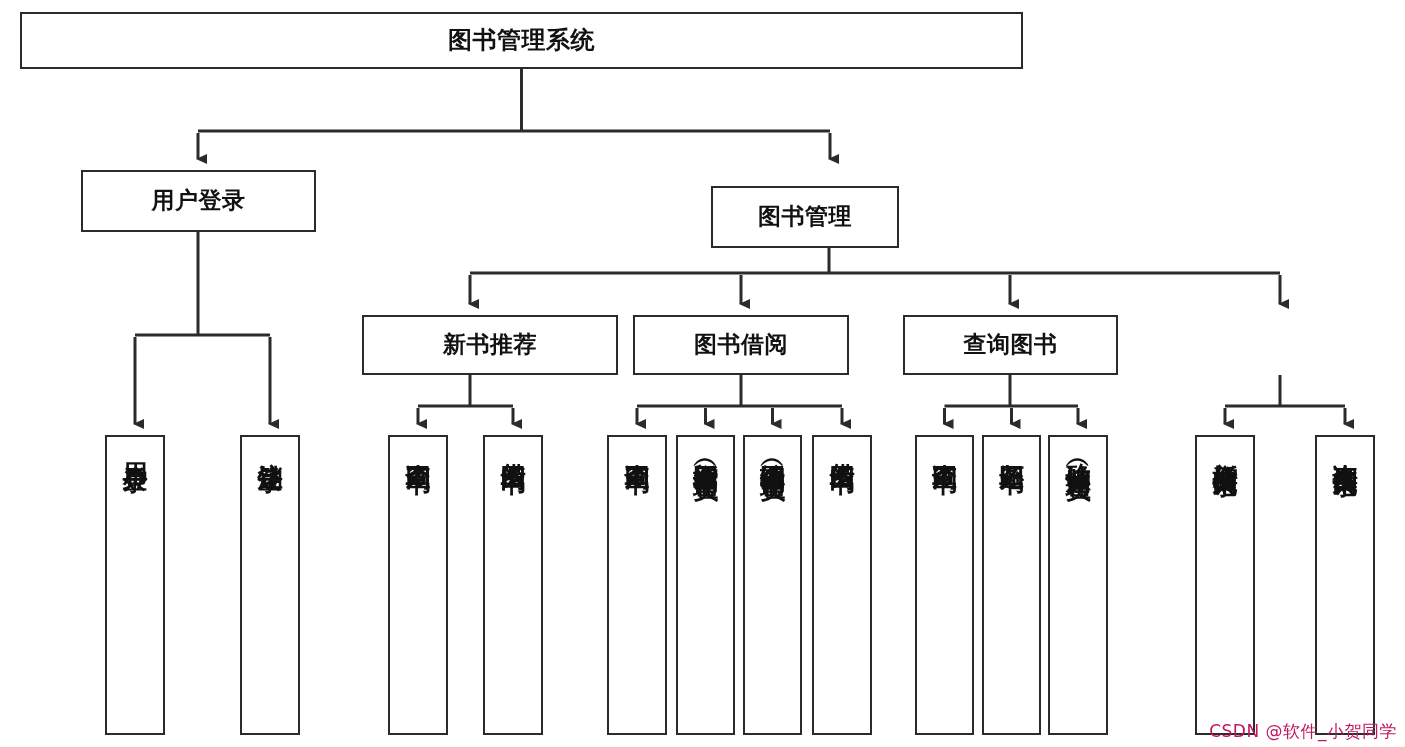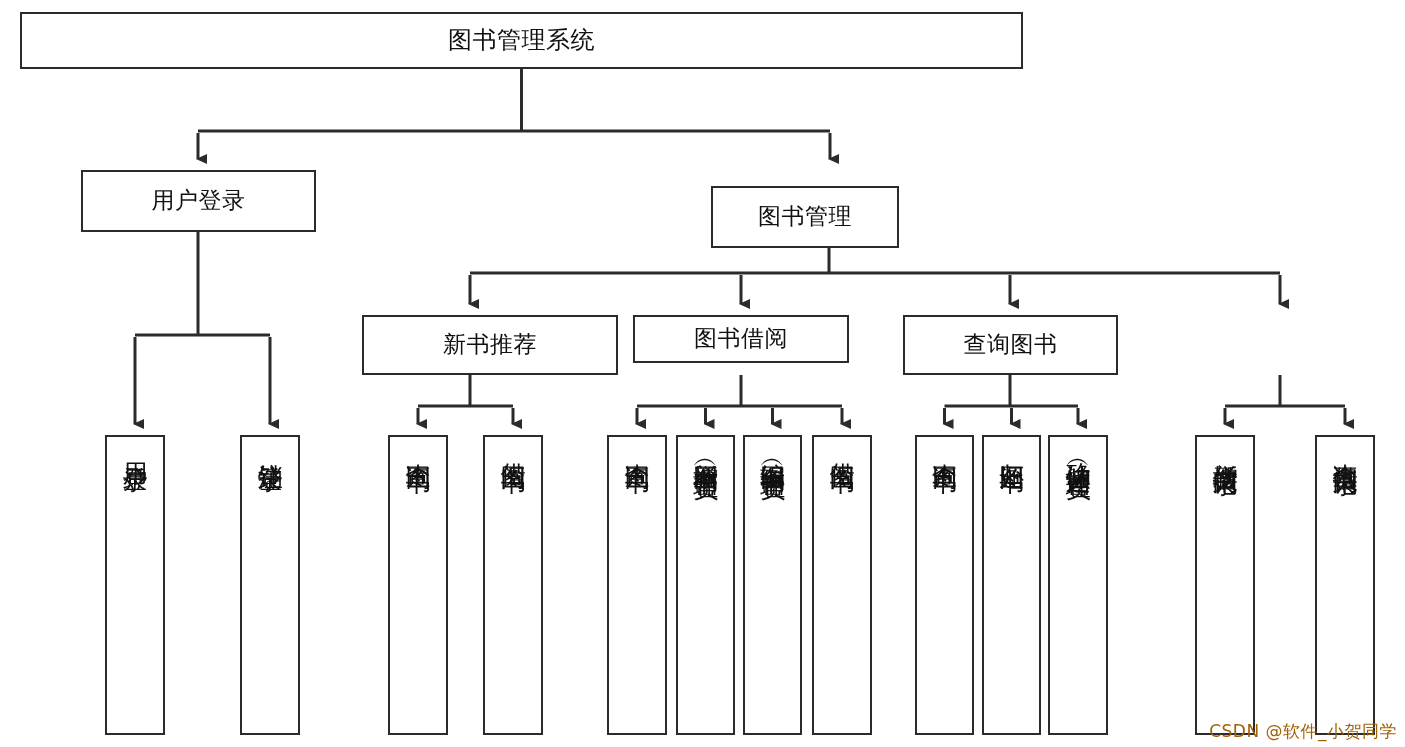--- a/index.html
+++ b/index.html
@@ -23,20 +23,21 @@
     align-items:center;
     justify-content:center;
     color:#111111;
   }
   .node .lbl{
     display:block;
     text-align:center;
     line-height:1.12;
     letter-spacing:0.5px;
     white-space:nowrap;
+    font-weight:bold;
   }
   .node.horiz .lbl{font-size:23px;}
   .node.root .lbl{font-size:24px;}
   .node.vert{
     padding:6px 0;
     align-items:flex-start;
     justify-content:center;
   }
   .node.vert .lbl{
     writing-mode:vertical-rl;
@@ -44,21 +45,21 @@
     font-size:25px;
     line-height:1.02;
     letter-spacing:2px;
     white-space:nowrap;
   }
   .watermark{
     position:absolute;
     right:8px;
     bottom:4px;
     font-size:17px;
-    color:#a16207;
+    color:#be185d;
     font-family:"DejaVu Sans","Liberation Sans",sans-serif;
     white-space:nowrap;
     letter-spacing:0.5px;
   }
 </style>
 </head>
 <body>
 
 <div id="canvas">
 
@@ -121,21 +122,21 @@
   </div>
 
   <div class="node horiz" style="left:711px;top:170px;width:188px;height:62px;margin-top:16px;">
     <span class="lbl">图书管理</span>
   </div>
 
   <div class="node horiz" style="left:362px;top:315px;width:256px;height:60px;">
     <span class="lbl">新书推荐</span>
   </div>
 
-  <div class="node horiz" style="left:633px;top:315px;width:216px;height:48px;">
+  <div class="node horiz" style="left:633px;top:315px;width:216px;height:60px;">
     <span class="lbl">图书借阅</span>
   </div>
 
   <div class="node horiz" style="left:903px;top:315px;width:215px;height:60px;">
     <span class="lbl">查询图书</span>
   </div>
 
 
   <div class="node vert" style="left:105px;top:435px;width:60px;height:300px;">
     <span class="lbl">用户登录</span>

